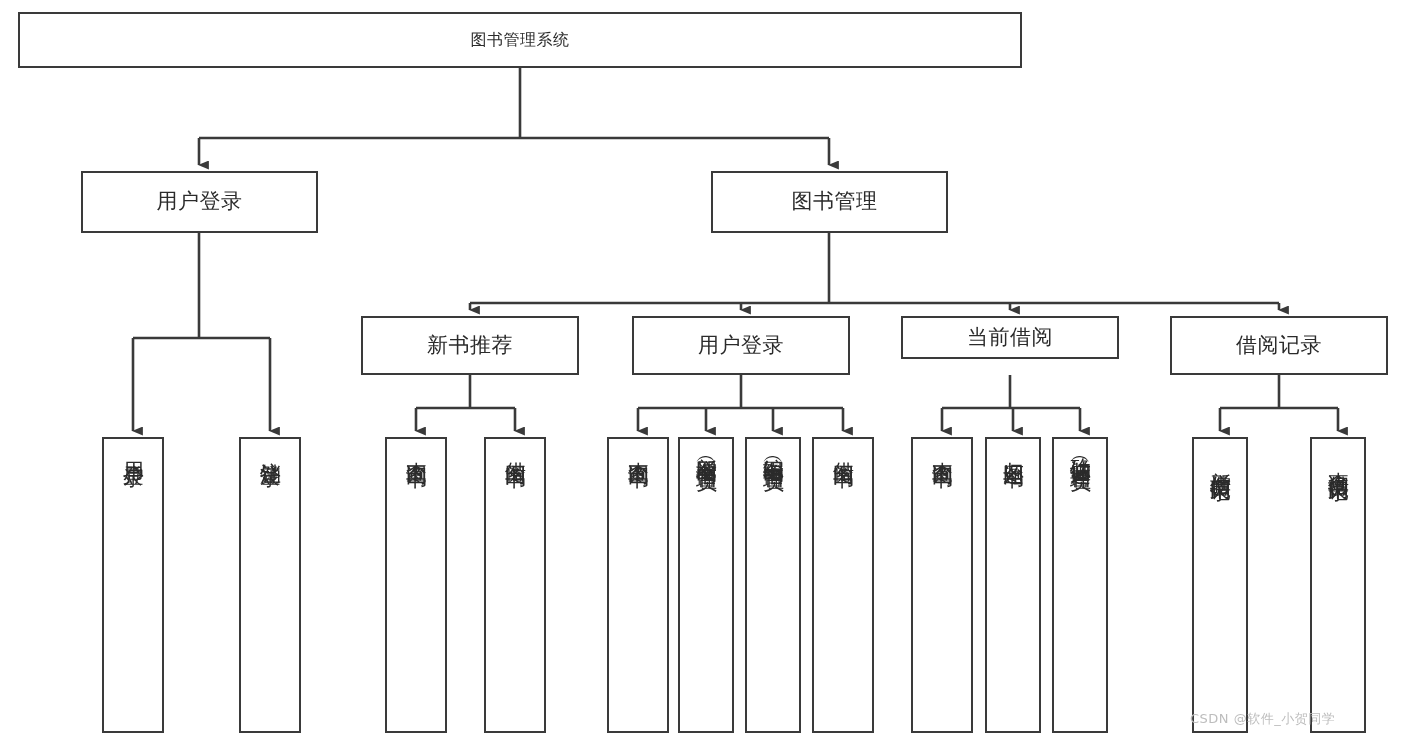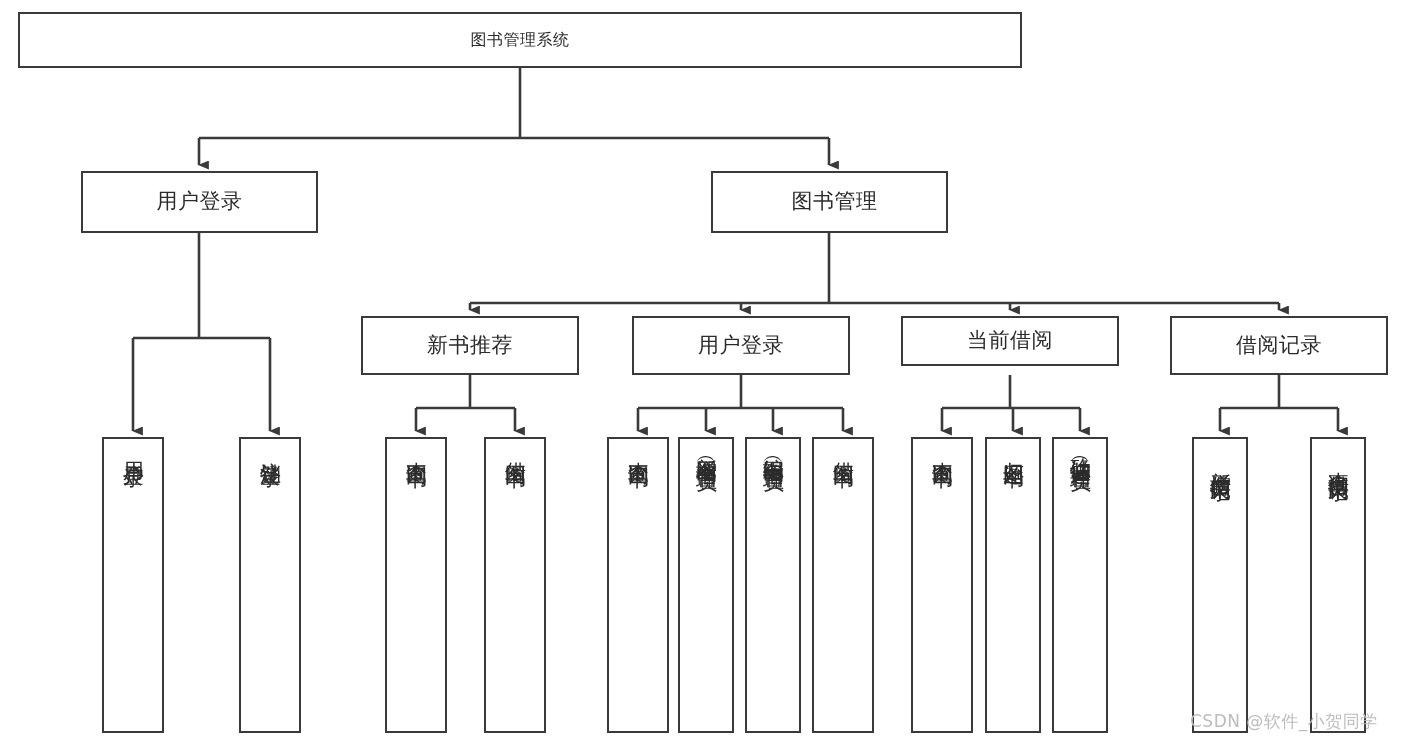--- a/index.html
+++ b/index.html
@@ -57,21 +57,21 @@
   }
   .node.vert .node-label {
     writing-mode: vertical-rl;
     text-orientation: upright;
     font-size: 21px;
     letter-spacing: 2px;
     line-height: 1.0;
   }
   .watermark {
     position: absolute;
-    font-size: 17px;
+    font-size: 13px;
     color: #bdbdbd;
     white-space: nowrap;
     letter-spacing: 0.5px;
   }
 </style>
 </head>
 <body>
 
 <div id="diagram-root">
 
@@ -135,21 +135,21 @@
   <div class="node horiz" style="left:711px; top:171px; width:237px; height:62px;padding-left:10px;">
     <span class="node-label">图书管理</span>
   </div>
 
   <div class="node horiz" style="left:361px; top:316px; width:218px; height:59px;">
     <span class="node-label">新书推荐</span>
   </div>
   <div class="node horiz" style="left:632px; top:316px; width:218px; height:59px;">
     <span class="node-label">用户登录</span>
   </div>
-  <div class="node horiz" style="left:901px; top:316px; width:218px; height:50px;">
+  <div class="node horiz" style="left:901px; top:316px; width:218px; height:43px;">
     <span class="node-label">当前借阅</span>
   </div>
   <div class="node horiz" style="left:1170px; top:316px; width:218px; height:59px;">
     <span class="node-label">借阅记录</span>
   </div>
 
   <div class="node vert" style="left:102px; top:437px; width:62px; height:296px;">
     <span class="node-label">用户登录</span>
   </div>
   <div class="node vert" style="left:239px; top:437px; width:62px; height:296px;">

